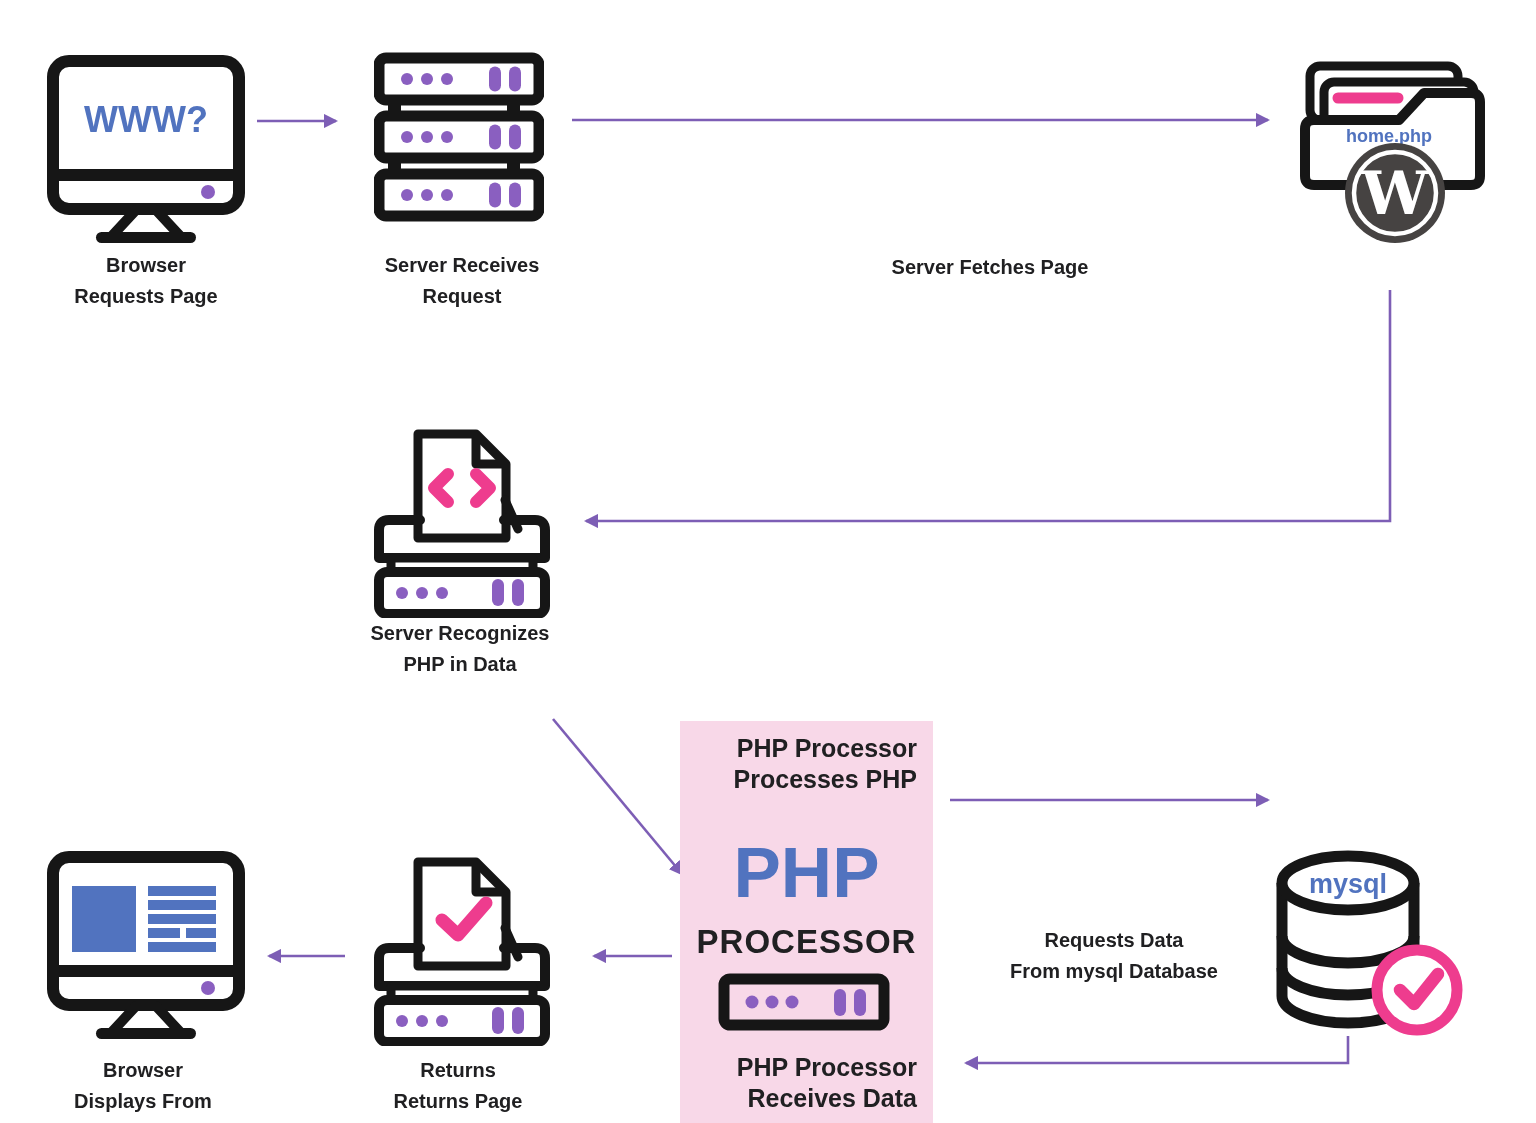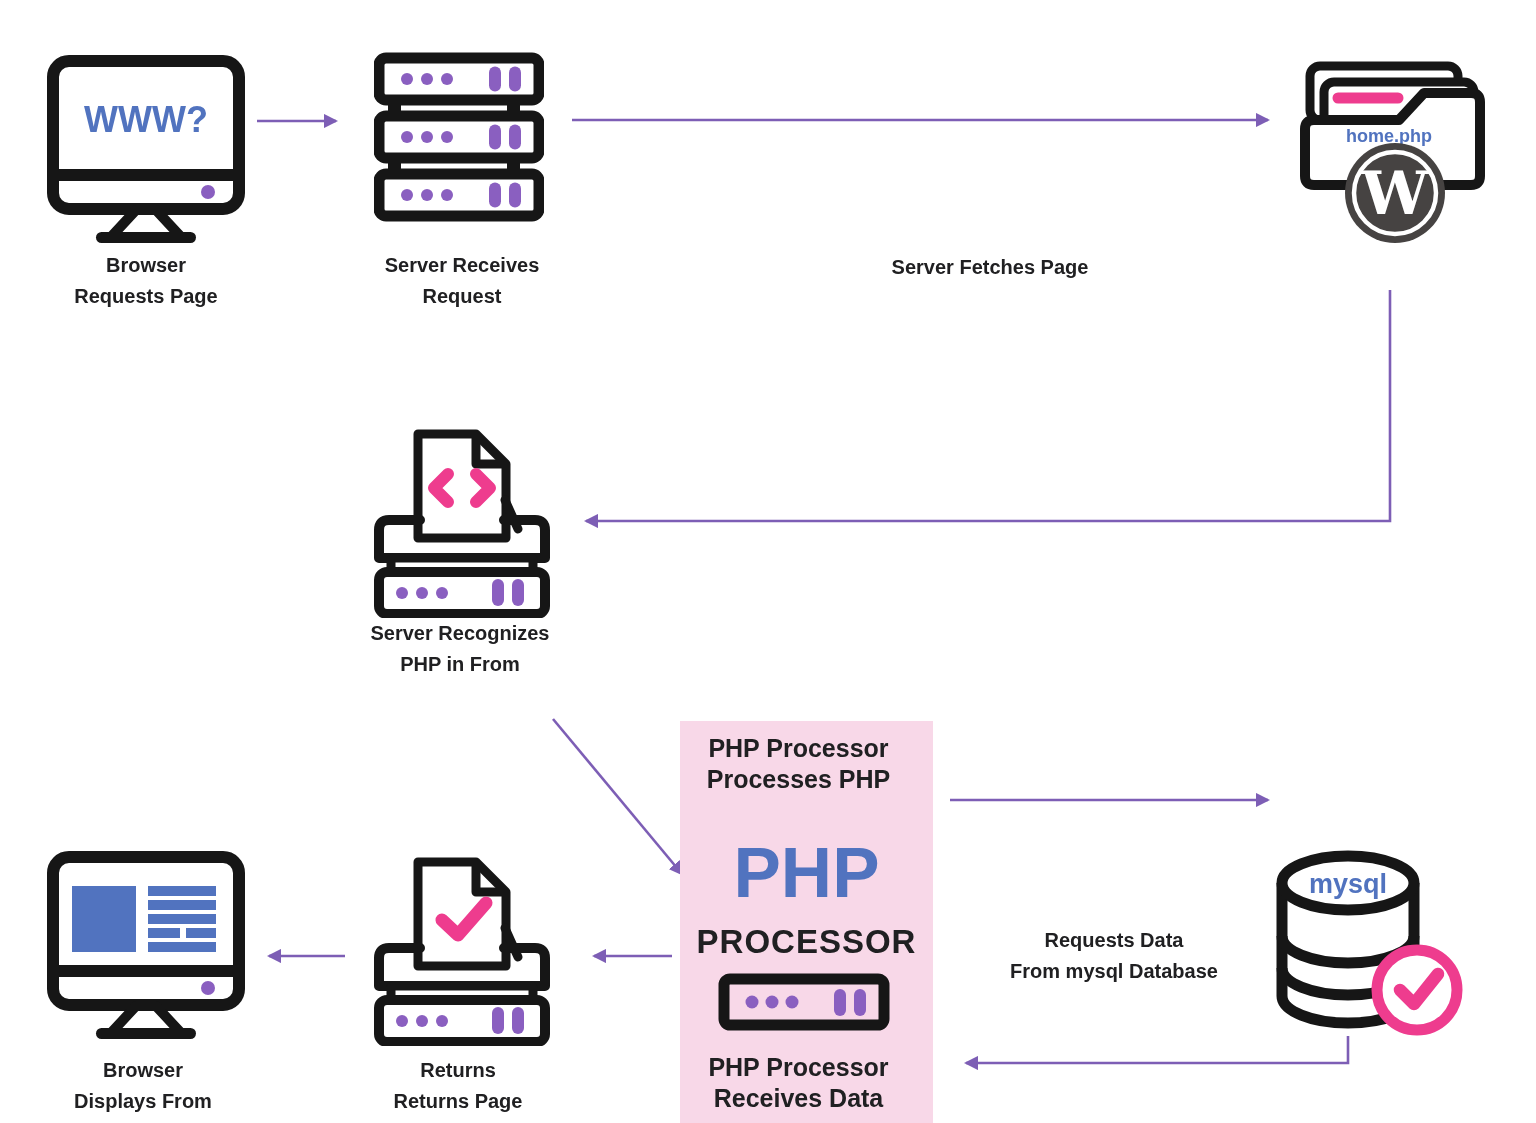--- a/index.html
+++ b/index.html
@@ -9,21 +9,21 @@
   html,body{margin:0;padding:0;background:#fff;}
   #canvas{position:relative;width:1536px;height:1123px;background:#fff;overflow:hidden;
           font-family:"Liberation Sans",sans-serif;margin-top:28px;}
   .icon{position:absolute;}
   .lbl{position:absolute;text-align:center;font-weight:bold;font-size:20px;
        line-height:31px;color:var(--text);}
   .lbl span{display:block;}
   #arrows{position:absolute;left:0;top:0;width:1536px;height:1123px;pointer-events:none;}
   #php-box{position:absolute;left:680px;top:693px;width:253px;height:404px;
            background:var(--boxbg);}
-  #php-box .pb-lbl{position:absolute;left:0;right:16px;text-align:center;font-weight:bold;
+  #php-box .pb-lbl{position:absolute;left:0;right:16px;text-align:right;font-weight:bold;
                    font-size:25px;line-height:31px;color:var(--text);}
   #php-box .pb-lbl span{display:block;}
   .pb-php{position:absolute;left:0;right:0;top:116px;text-align:center;font-weight:bold;
           font-size:71px;line-height:1;color:var(--blue);letter-spacing:0px;}
   .pb-proc{position:absolute;left:0;right:0;top:202px;text-align:center;font-weight:bold;
            font-size:33px;letter-spacing:1px;color:var(--text);}
   .svgtext{font-family:"Liberation Sans",sans-serif;font-weight:bold;}
 </style>
 </head>
 <body>
@@ -127,21 +127,21 @@
     <g fill="var(--purple)">
       <circle cx="30" cy="167" r="6"></circle>
         <circle cx="50" cy="167" r="6"></circle>
         <circle cx="70" cy="167" r="6"></circle>
       <rect x="120" y="153" width="12" height="27" ry="6"></rect>
         <rect x="140" y="153" width="12" height="27" ry="6"></rect>
     </g>
   </svg>
   <div class="lbl" style="left:310px;top:590px;width:300px">
     <span>Server Recognizes</span>
-    <span>PHP in From</span>
+    <span>PHP in Data</span>
   </div>
 
   <div id="php-box">
     <div class="pb-lbl" style="top:12px">
       <span>PHP Processor</span>
       <span>Processes PHP</span>
     </div>
     <div class="pb-php">PHP</div>
     <div class="pb-proc">PROCESSOR</div>
     <svg style="position:absolute;left:38px;top:252px" width="172" height="58" viewBox="0 0 172 58">

